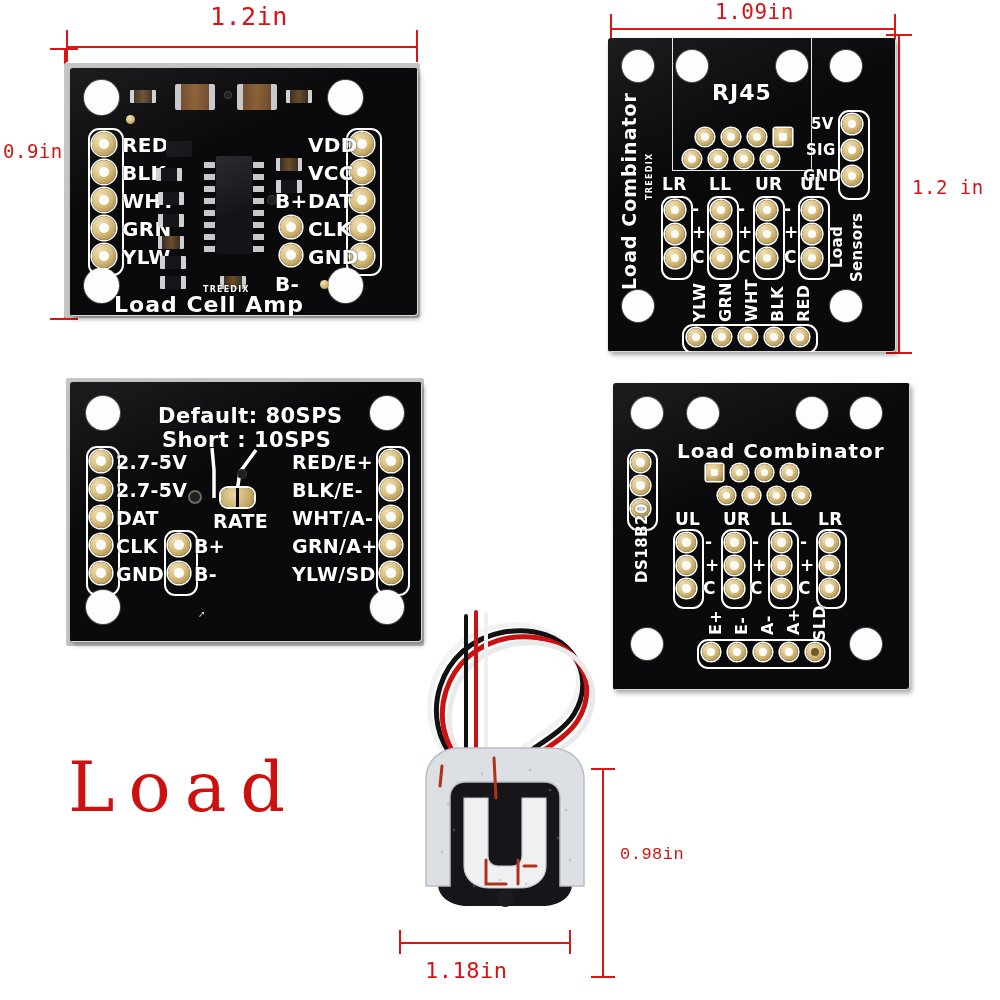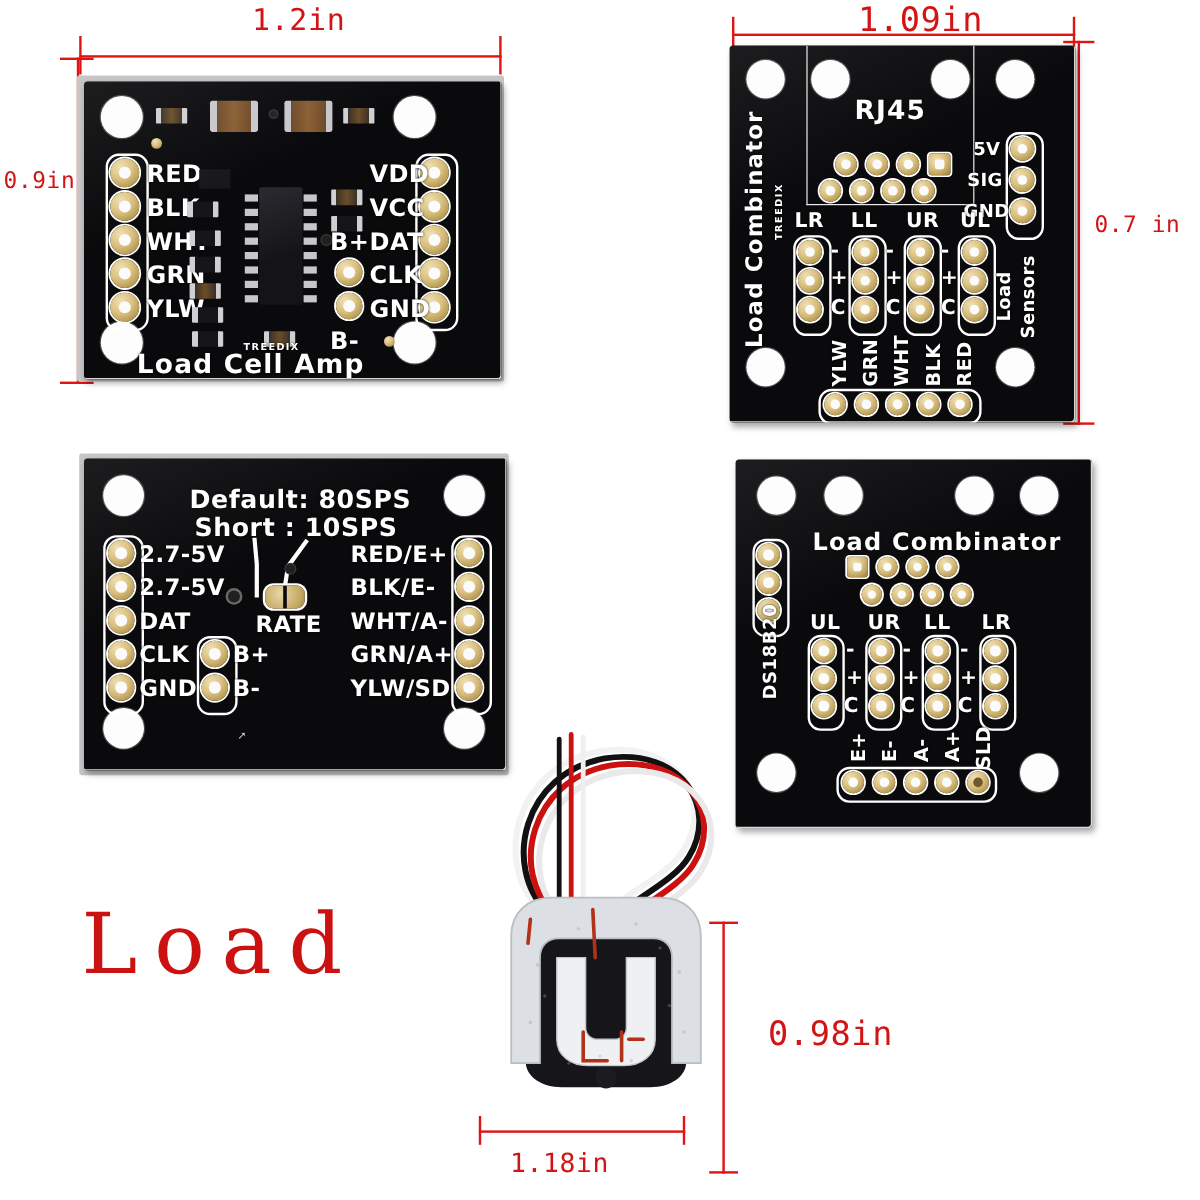--- a/index.html
+++ b/index.html
@@ -227,26 +227,26 @@
       <div class="lbl thin" style="left:133px;top:218px;font-size:8px;letter-spacing:1.2px;">TREEDIX</div>
       <div class="lbl" style="left:44px;top:226px;font-size:22px;letter-spacing:1px;">Load Cell Amp</div>
     </div>
   </div>
 
   <div>
 
     <div class="dim-line-h" style="left:610px;top:28px;width:286px;"></div>
     <div class="dim-tick-v" style="left:610px;top:14px;height:30px;"></div>
     <div class="dim-tick-v" style="left:894px;top:14px;height:30px;"></div>
-    <div class="dim-text" style="left:715px;top:0px;font-size:28px;">1.09in</div>
+    <div class="dim-text" style="left:715px;top:0px;font-size:21px;">1.09in</div>
 
     <div class="dim-line-v" style="left:898px;top:34px;height:320px;"></div>
     <div class="dim-tick-h" style="left:886px;top:34px;width:26px;"></div>
     <div class="dim-tick-h" style="left:886px;top:352px;width:26px;"></div>
-    <div class="dim-text" style="left:912px;top:176px;font-size:19px;">0.7 in</div>
+    <div class="dim-text" style="left:912px;top:176px;font-size:19px;">1.2 in</div>
 
     <div class="pcb" style="left:608px;top:38px;width:288px;height:314px;">
 
       <div class="hole" style="left:14px;top:12px;width:32px;height:32px;"></div>
       <div class="hole" style="left:68px;top:12px;width:32px;height:32px;"></div>
       <div class="hole" style="left:168px;top:12px;width:32px;height:32px;"></div>
       <div class="hole" style="left:222px;top:12px;width:32px;height:32px;"></div>
       <div class="hole" style="left:14px;top:252px;width:32px;height:32px;"></div>
       <div class="hole" style="left:222px;top:252px;width:32px;height:32px;"></div>
 
@@ -645,20 +645,20 @@
         <path d="M96 262 L96 286 L116 286"></path>
         <path d="M128 262 L128 286"></path>
         <path d="M134 268 L146 268"></path>
       </g>
     </svg>
   </div>
 
   <div class="dim-line-v" style="left:602px;top:768px;height:210px;"></div>
   <div class="dim-tick-h" style="left:591px;top:768px;width:24px;"></div>
   <div class="dim-tick-h" style="left:591px;top:976px;width:24px;"></div>
-  <div class="dim-text" style="left:640px;top:845px;font-size:28px;">0.98in</div>
+  <div class="dim-text" style="left:620px;top:845px;font-size:17px;font-family:Liberation Mono, monospace;">0.98in</div>
 
   <div class="dim-line-h" style="left:399px;top:942px;width:172px;"></div>
   <div class="dim-tick-v" style="left:399px;top:930px;height:24px;"></div>
   <div class="dim-tick-v" style="left:569px;top:930px;height:24px;"></div>
   <div class="dim-text" style="left:425px;top:958px;font-size:22px;">1.18in</div>
 
 </div>
 
 </body></html>

